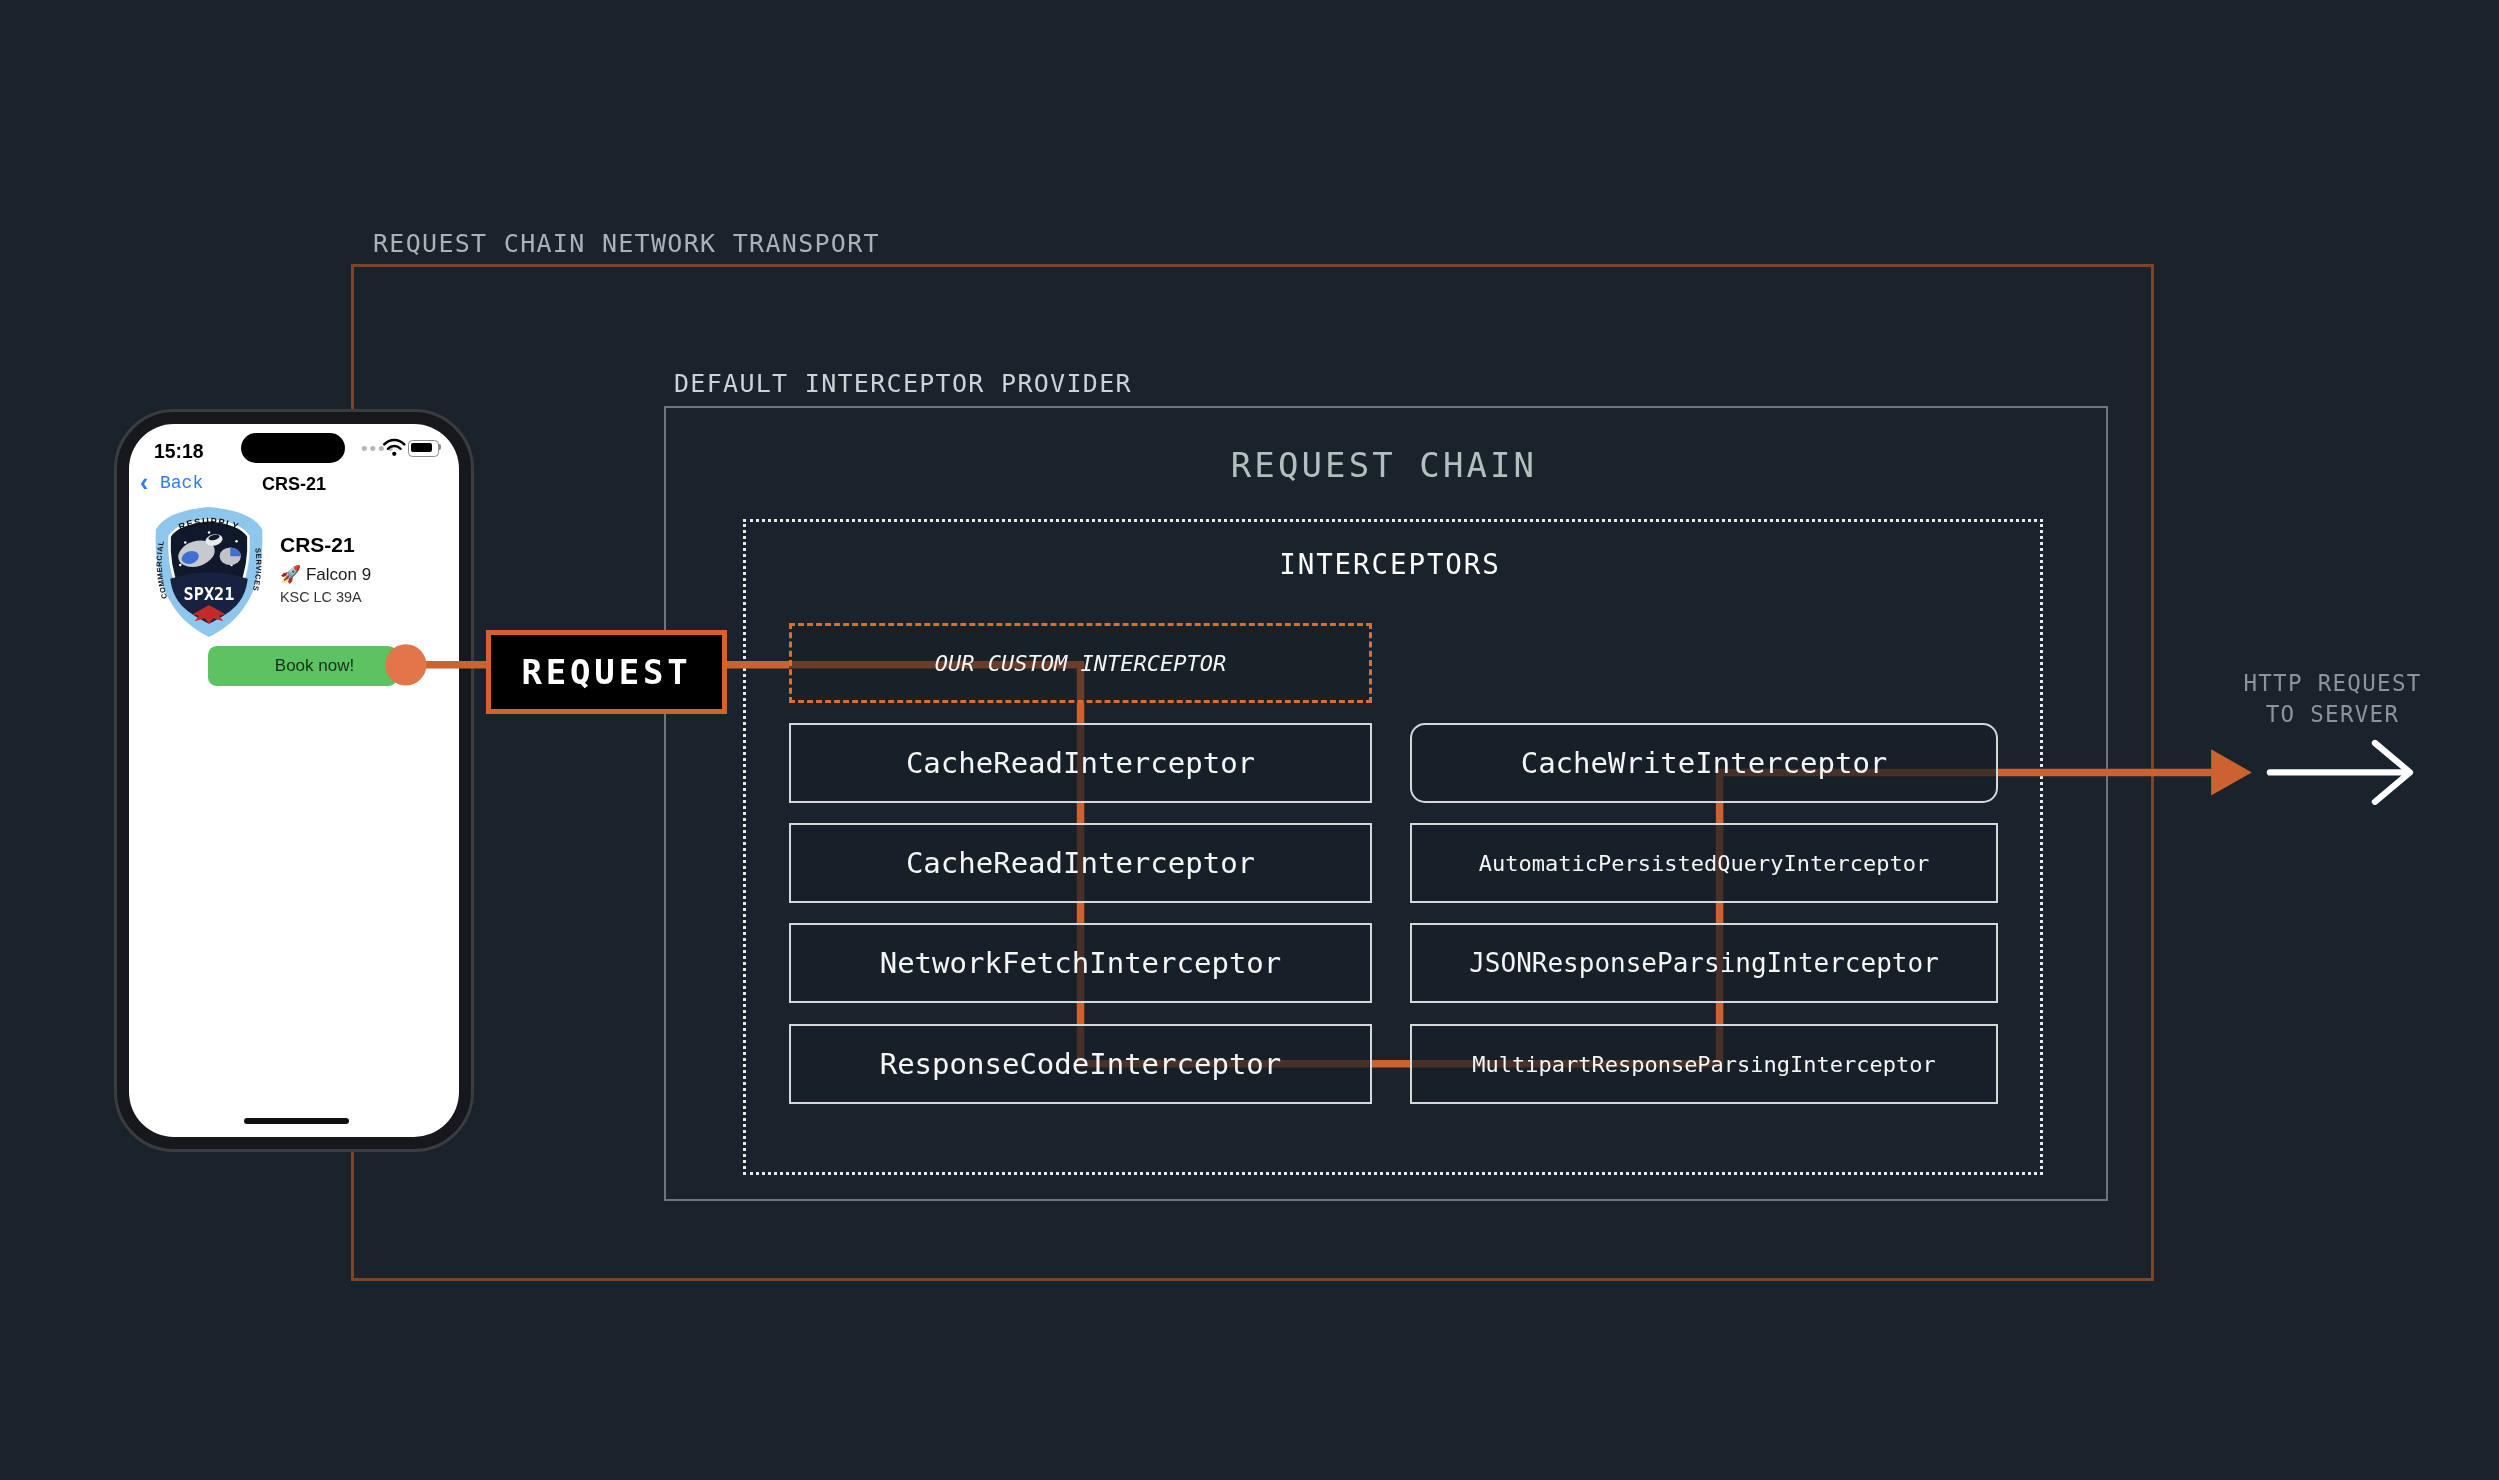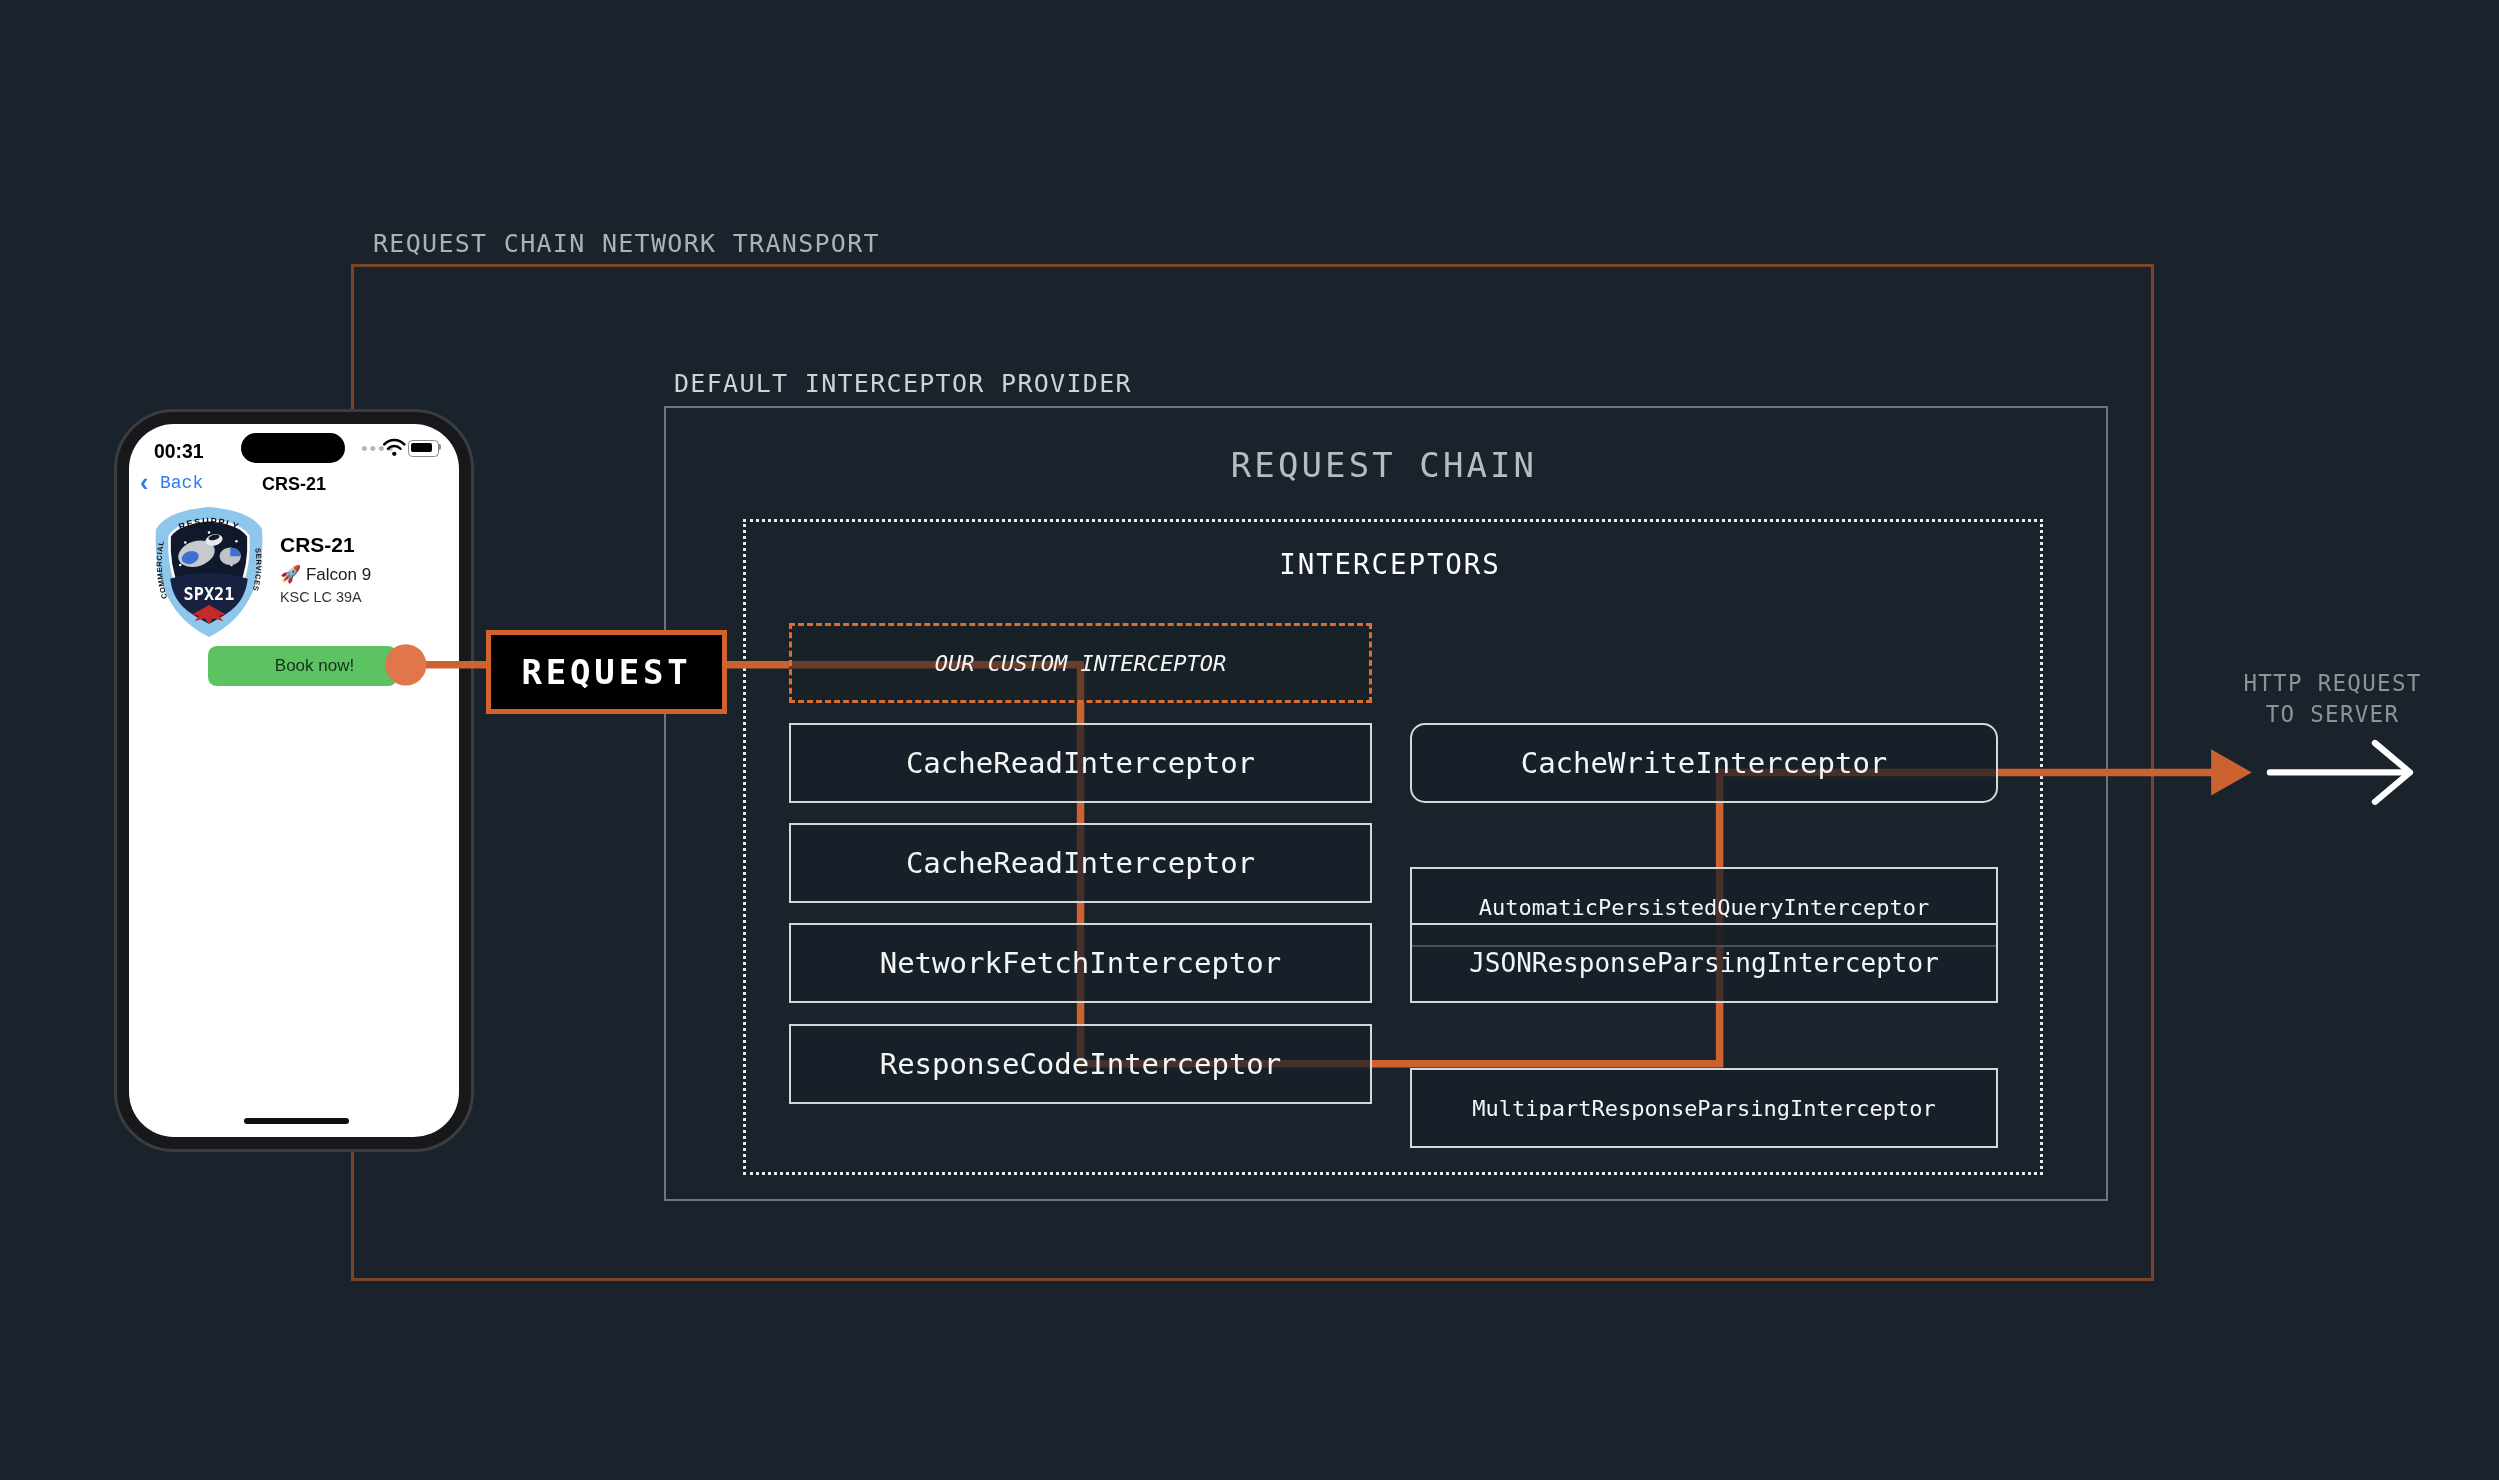--- a/index.html
+++ b/index.html
@@ -15,21 +15,21 @@
   .dotted-box{left:743px;top:519px;width:1294px;height:650px;border:3.8px dotted #e9ebeb;}
   .interceptors-label{left:743px;top:548px;width:1294px;text-align:center;font-size:27.5px;letter-spacing:1.9px;color:#ffffff;}
   
   .ibox{display:flex;align-items:center;justify-content:center;color:#f4f6f6;
         background:rgba(23,31,39,0.74);border:2.5px solid #d5d8d9;box-sizing:border-box;}
   .custom-box{left:789px;top:623px;width:583px;height:80px;border:3.8px dashed #db6d2e;
               background:rgba(23,31,39,0.55);font-size:22px;font-style:italic;}
   .lcol{left:789px;width:583px;height:80px;font-size:29px;}
   .rcol{left:1410px;width:588px;height:80px;}
   .row0{top:723px;} .row1{top:823px;} .row2{top:923px;} .row3{top:1024px;}
-  .fs46{font-size:29px;border-radius:15px;} .fs42{font-size:26px;} .fs35{font-size:22px;margin-top:44px;}
+  .fs46{font-size:29px;border-radius:15px;} .fs42{font-size:26px;} .fs35{font-size:22px;}
   
   .request-box{left:486px;top:630px;width:231px;height:74px;border:5px solid #d2622e;background:#000000;
                display:flex;align-items:center;justify-content:center;font-size:34px;font-weight:bold;
                letter-spacing:3.8px;color:#ffffff;}
   
   .http-label{left:2226px;top:668px;width:213px;text-align:center;font-size:22.5px;letter-spacing:1.3px;
               color:#8b949b;line-height:31px;white-space:nowrap;}
   
   .phone-frame{left:114px;top:409px;width:360px;height:743px;border-radius:60px;background:#17181b;
                border:3.1px solid #3a3c40;box-sizing:border-box;}
@@ -65,21 +65,21 @@
   <div class="abs provider-title">DEFAULT INTERCEPTOR PROVIDER</div>
 
   <div class="abs chain-title">REQUEST CHAIN</div>
 
   <div class="abs dotted-box"></div>
   <div class="abs interceptors-label">INTERCEPTORS</div>
 
   <div class="abs phone-frame"></div>
   <div class="abs phone-screen"></div>
   <div class="abs island"></div>
-  <div class="abs time">00:31</div>
+  <div class="abs time">15:18</div>
   <div class="abs sig-dots">••••</div>
   <svg class="abs layer" style="left:383px;top:438px;" width="22.5" height="19" viewBox="0 0 36 30">
     <path d="M2 10 A22 22 0 0 1 34 10" stroke="#000" stroke-width="4" fill="none" stroke-linecap="round"></path>
     <path d="M8 17 A14 14 0 0 1 28 17" stroke="#000" stroke-width="4" fill="none" stroke-linecap="round"></path>
     <circle cx="18" cy="25" r="3.4" fill="#000"></circle>
   </svg>
   <div class="abs battery"></div>
   <div class="abs battery-fill"></div>
   <div class="abs battery-nub"></div>
 

